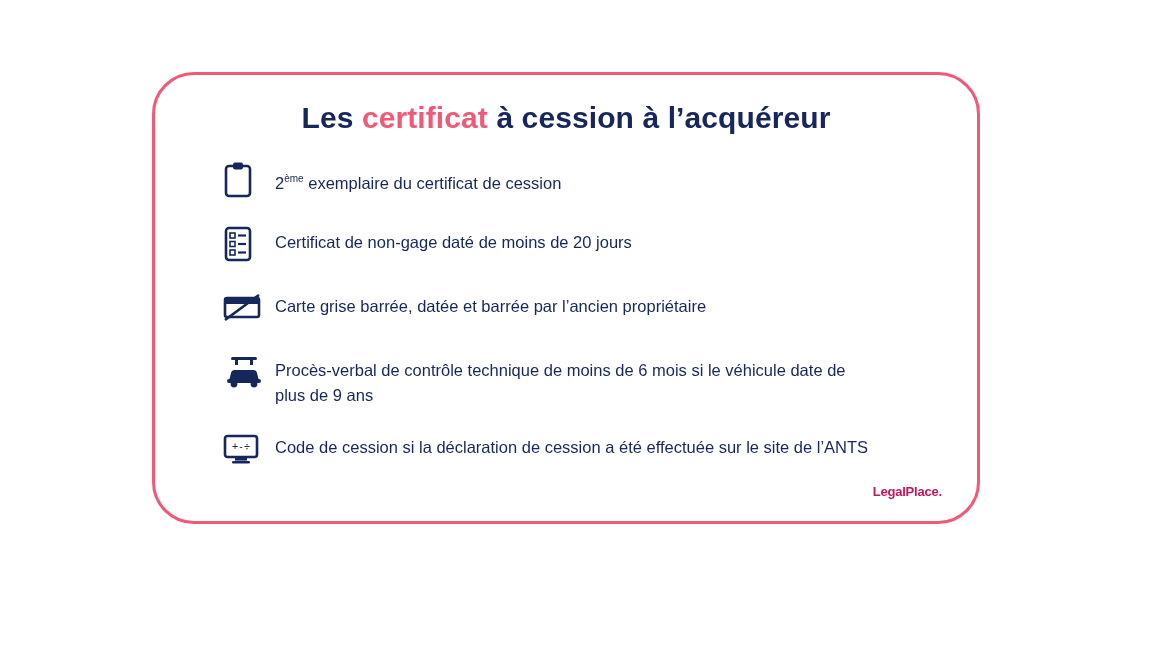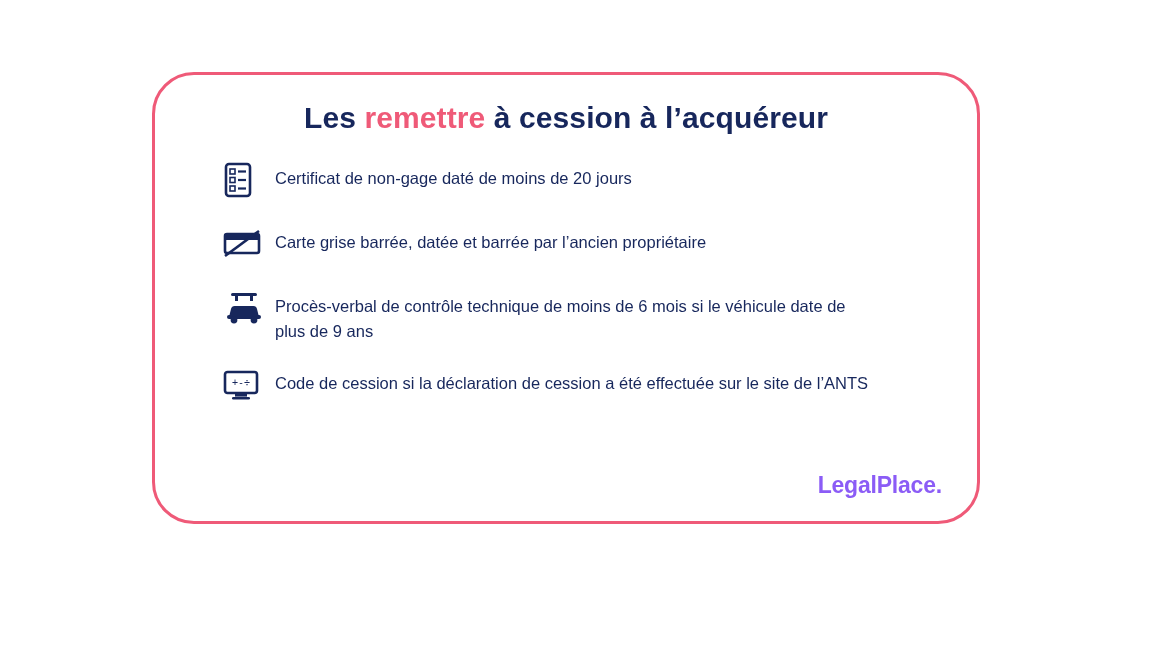--- a/index.html
+++ b/index.html
@@ -70,37 +70,46 @@
     max-width: 600px;
   }
   .doc-text sup {
     font-size: 10px;
     vertical-align: super;
   }
   #brand-logo {
     position: absolute;
     right: 35px;
     bottom: 22px;
-    font-size: 23px;
+    font-size: 13px;
     font-weight: bold;
-    color: #8b5cf6;
+    color: #be185d;
     letter-spacing: -0.2px;
   }
 </style>
 </head>
 <body>
 
 <div id="infographic-card">
 
   <div id="card-title">
-    <span>Les </span><span class="accent">remettre</span><span> à cession à l’acquéreur</span>
+    <span>Les </span><span class="accent">certificat</span><span> à cession à l’acquéreur</span>
   </div>
 
   <div id="items-list">
 
+    <div class="doc-item">
+      <span class="doc-icon">
+        <svg width="30" height="36" viewBox="0 0 30 36" aria-hidden="true">
+          <rect x="3" y="4" width="24" height="30" rx="3" fill="none" stroke="#17275c" stroke-width="2.6"></rect>
+          <rect x="10" y="0.6" width="10" height="7" rx="2" fill="#17275c"></rect>
+        </svg>
+      </span>
+      <span class="doc-text"><span>2</span><sup>ème</sup><span> exemplaire du certificat de cession</span></span>
+    </div>
 
     <div class="doc-item">
       <span class="doc-icon">
         <svg width="30" height="36" viewBox="0 0 30 36" aria-hidden="true">
           <rect x="3" y="2" width="24" height="32" rx="3" fill="none" stroke="#17275c" stroke-width="2.6"></rect>
           <rect x="7" y="7" width="5" height="5" fill="none" stroke="#17275c" stroke-width="1.6"></rect>
           <rect x="7" y="15.5" width="5" height="5" fill="none" stroke="#17275c" stroke-width="1.6"></rect>
           <rect x="7" y="24" width="5" height="5" fill="none" stroke="#17275c" stroke-width="1.6"></rect>
           <rect x="15" y="8.4" width="8" height="2.2" fill="#17275c"></rect>
           <rect x="15" y="16.9" width="8" height="2.2" fill="#17275c"></rect>

